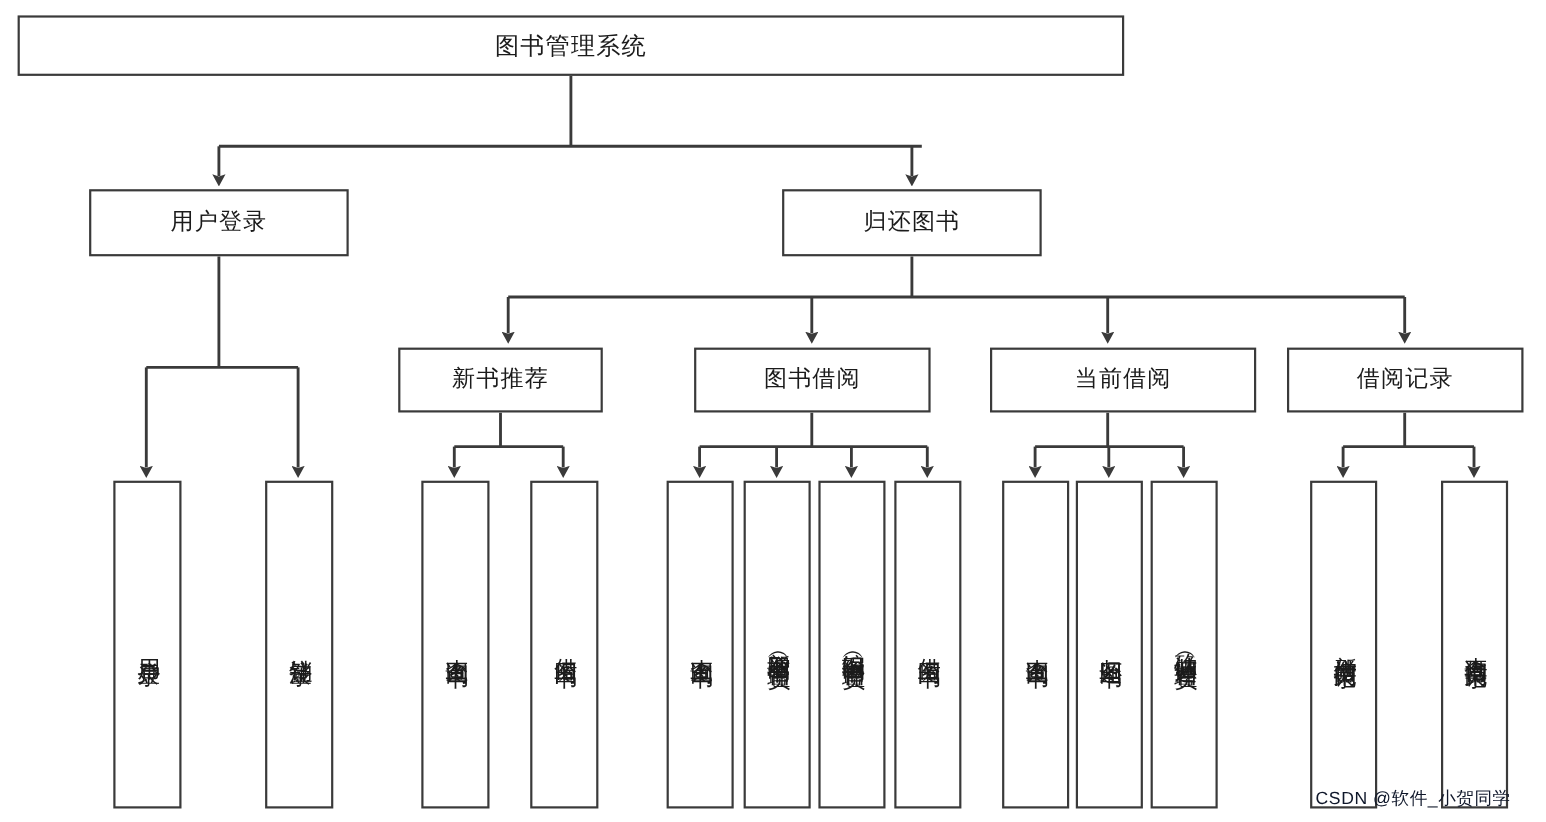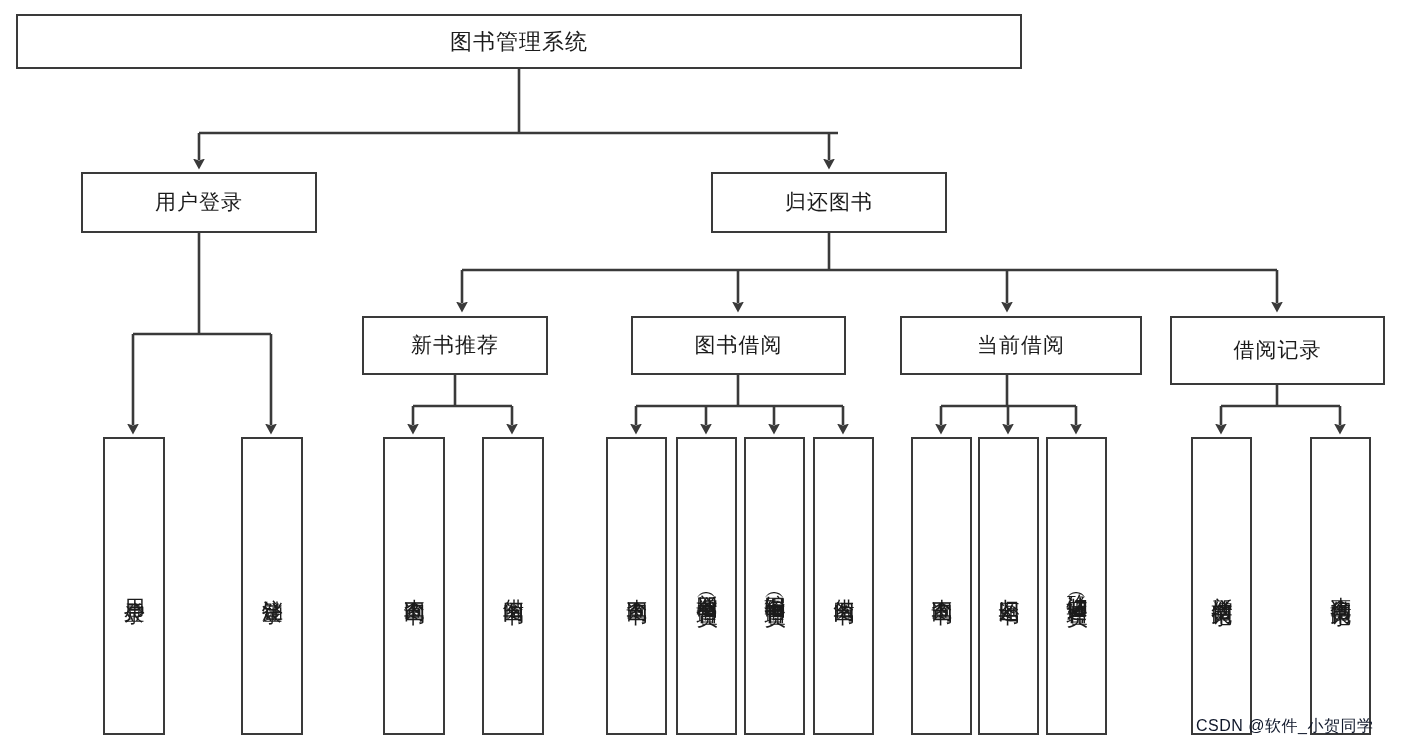--- a/index.html
+++ b/index.html
@@ -135,21 +135,21 @@
 
   <div class="node h" style="left:362px; top:316px; width:186px; height:59px;">
     <span>新书推荐</span>
   </div>
   <div class="node h" style="left:631px; top:316px; width:215px; height:59px;">
     <span>图书借阅</span>
   </div>
   <div class="node h" style="left:900px; top:316px; width:242px; height:59px;">
     <span>当前借阅</span>
   </div>
-  <div class="node h" style="left:1170px; top:316px; width:215px; height:69px;">
+  <div class="node h" style="left:1170px; top:316px; width:215px; height:59px;">
     <span>借阅记录</span>
   </div>
 
   <div class="node v" style="left:103px; top:437px; width:62px; height:298px;">
     <span class="vtext">用户登录</span>
   </div>
   <div class="node v" style="left:241px; top:437px; width:62px; height:298px;">
     <span class="vtext">注销登录</span>
   </div>
 

